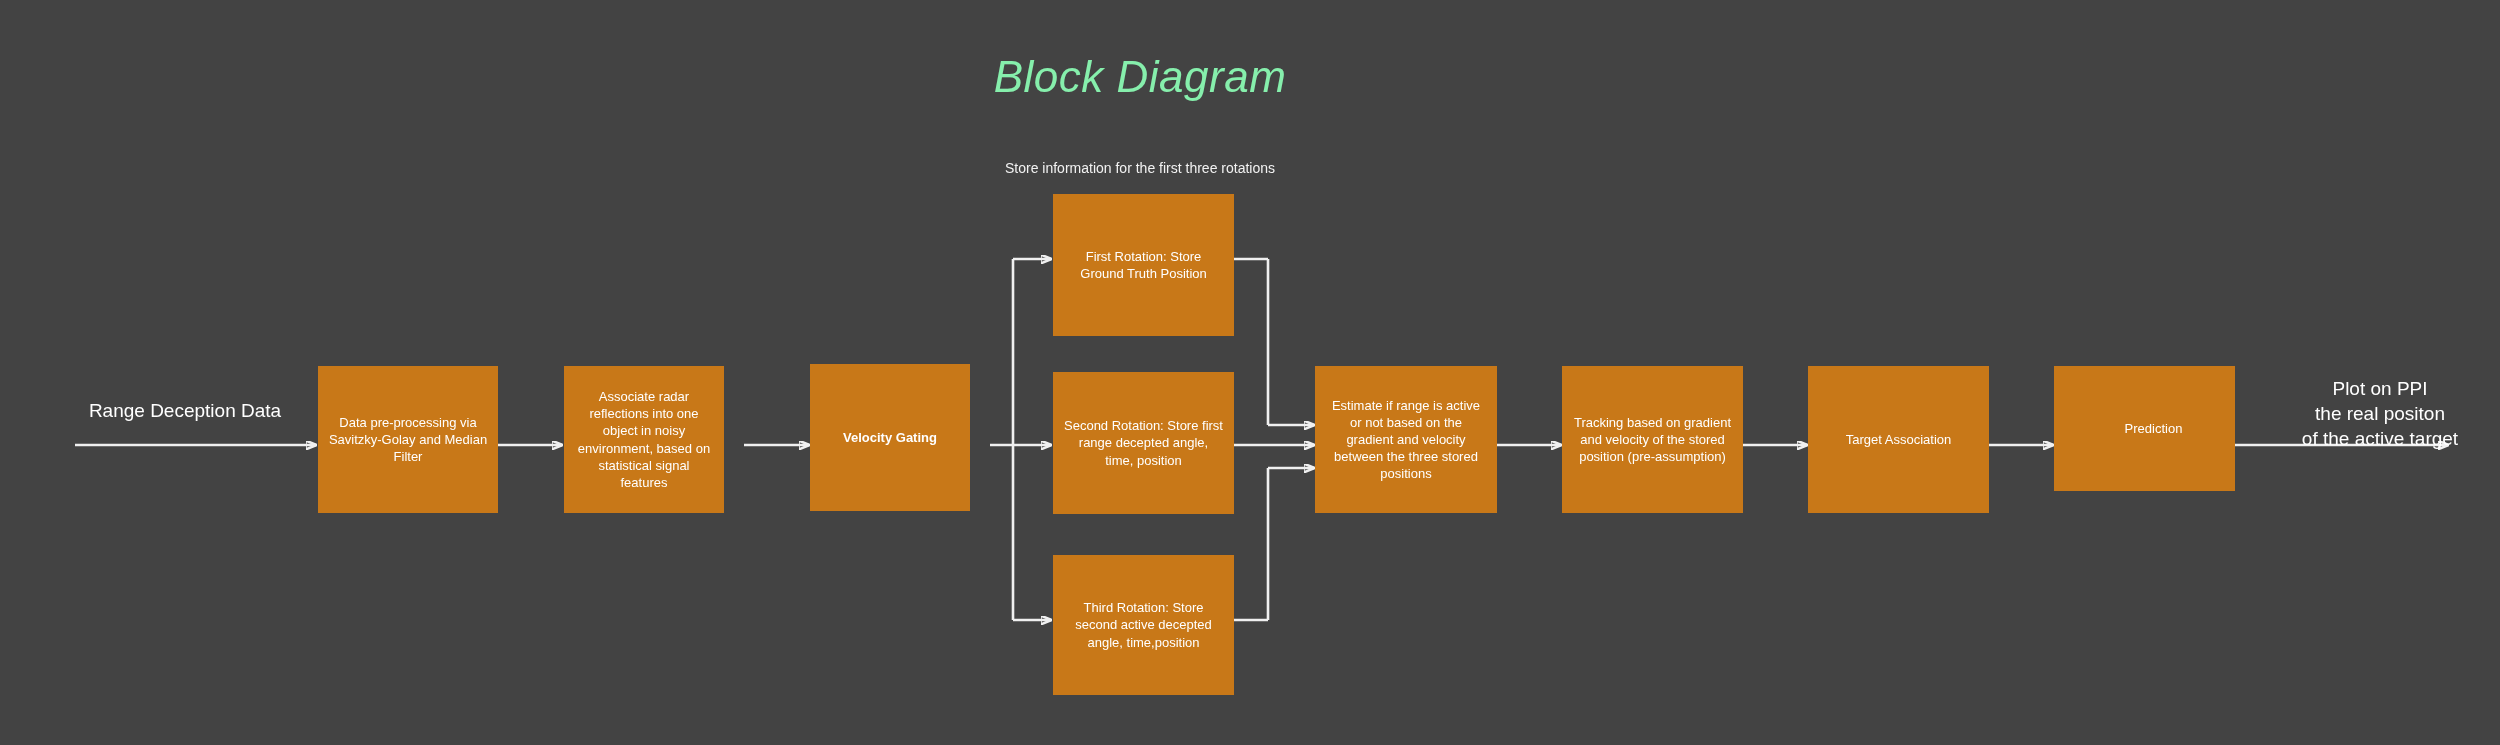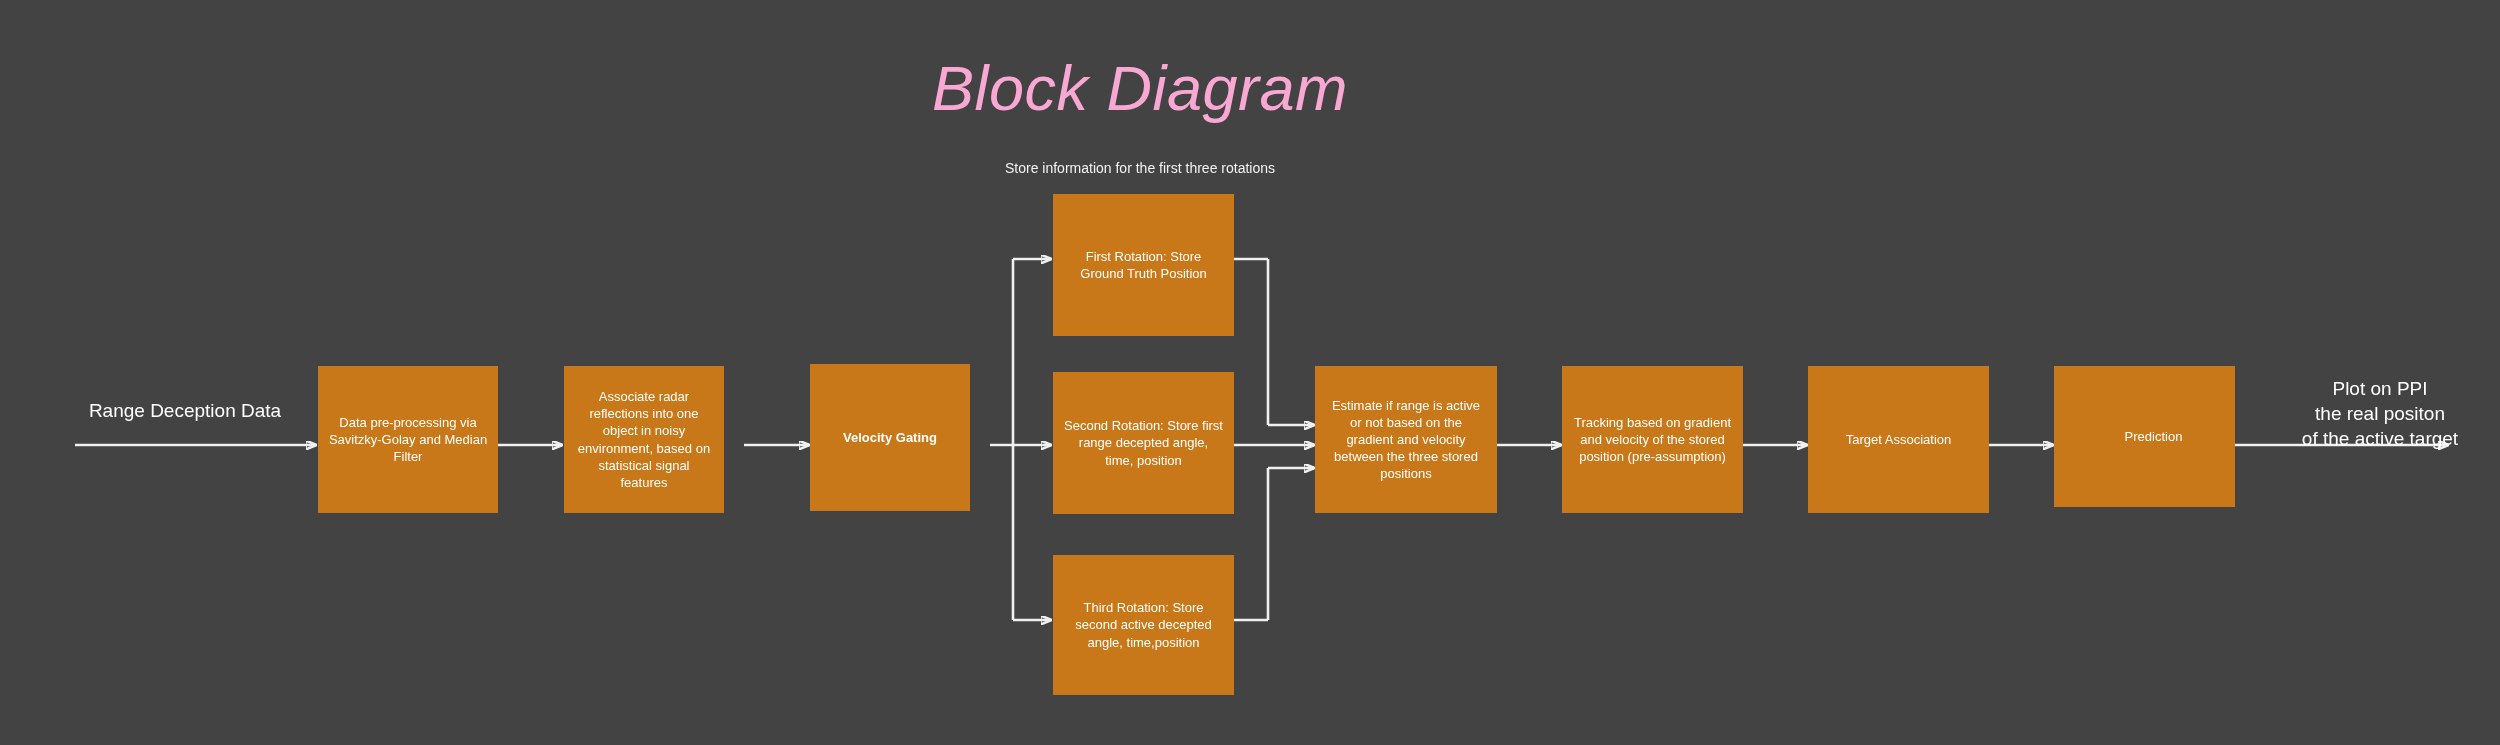--- a/index.html
+++ b/index.html
@@ -9,24 +9,24 @@
     font-family:"Liberation Sans", sans-serif;
     overflow:hidden;
     position:relative;
   }
   #canvas{position:absolute;left:0;top:0;width:2500px;height:745px;}
 
   .title{
     position:absolute;
     left:0;top:52px;width:2280px;
     text-align:center;
-    color:#f9a8d4;
+    color:#86efac;
     font-style:italic;
     font-weight:400;
-    font-size:63px;
+    font-size:44px;
     letter-spacing:0.5px;
     white-space:nowrap;
   }
   .subtitle{
     position:absolute;
     left:900px;top:160px;width:480px;
     text-align:center;
     color:#f2f2f2;
     font-size:14px;
     white-space:nowrap;
@@ -152,17 +152,17 @@
   </div>
 
   <div class="node" style="left:1562px;top:366px;width:181px;height:147px;">
     <span class="lbl">Tracking based on gradient and velocity of the stored position (pre-assumption)</span>
   </div>
 
   <div class="node" style="left:1808px;top:366px;width:181px;height:147px;">
     <span class="lbl">Target Association</span>
   </div>
 
-  <div class="node" style="left:2054px;top:366px;width:181px;height:141px;padding-left:28px;">
+  <div class="node" style="left:2054px;top:366px;width:181px;height:125px;padding-left:28px;">
     <span class="lbl">Prediction</span>
   </div>
 
 </div>
 
 </body></html>

